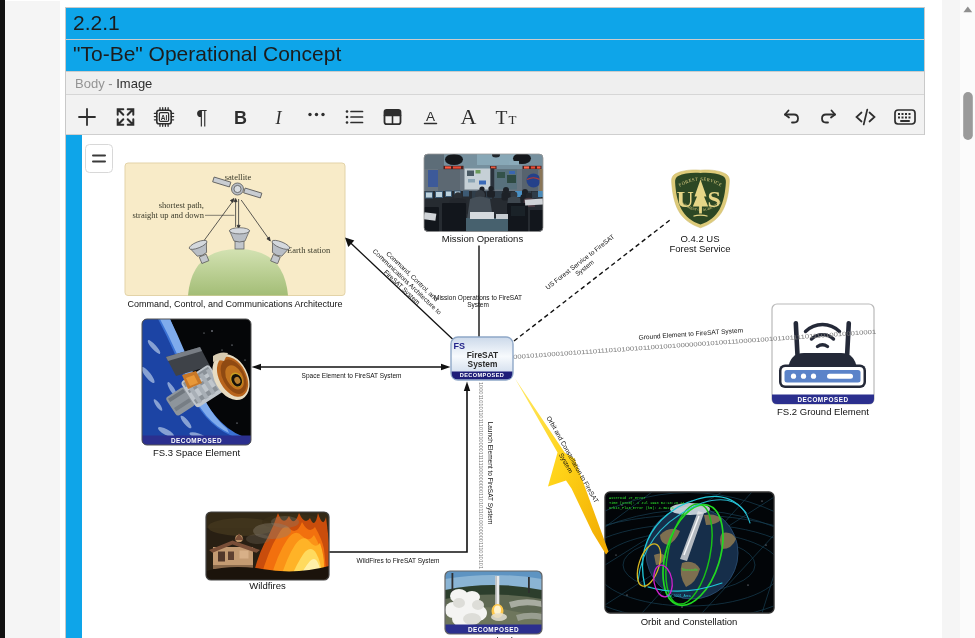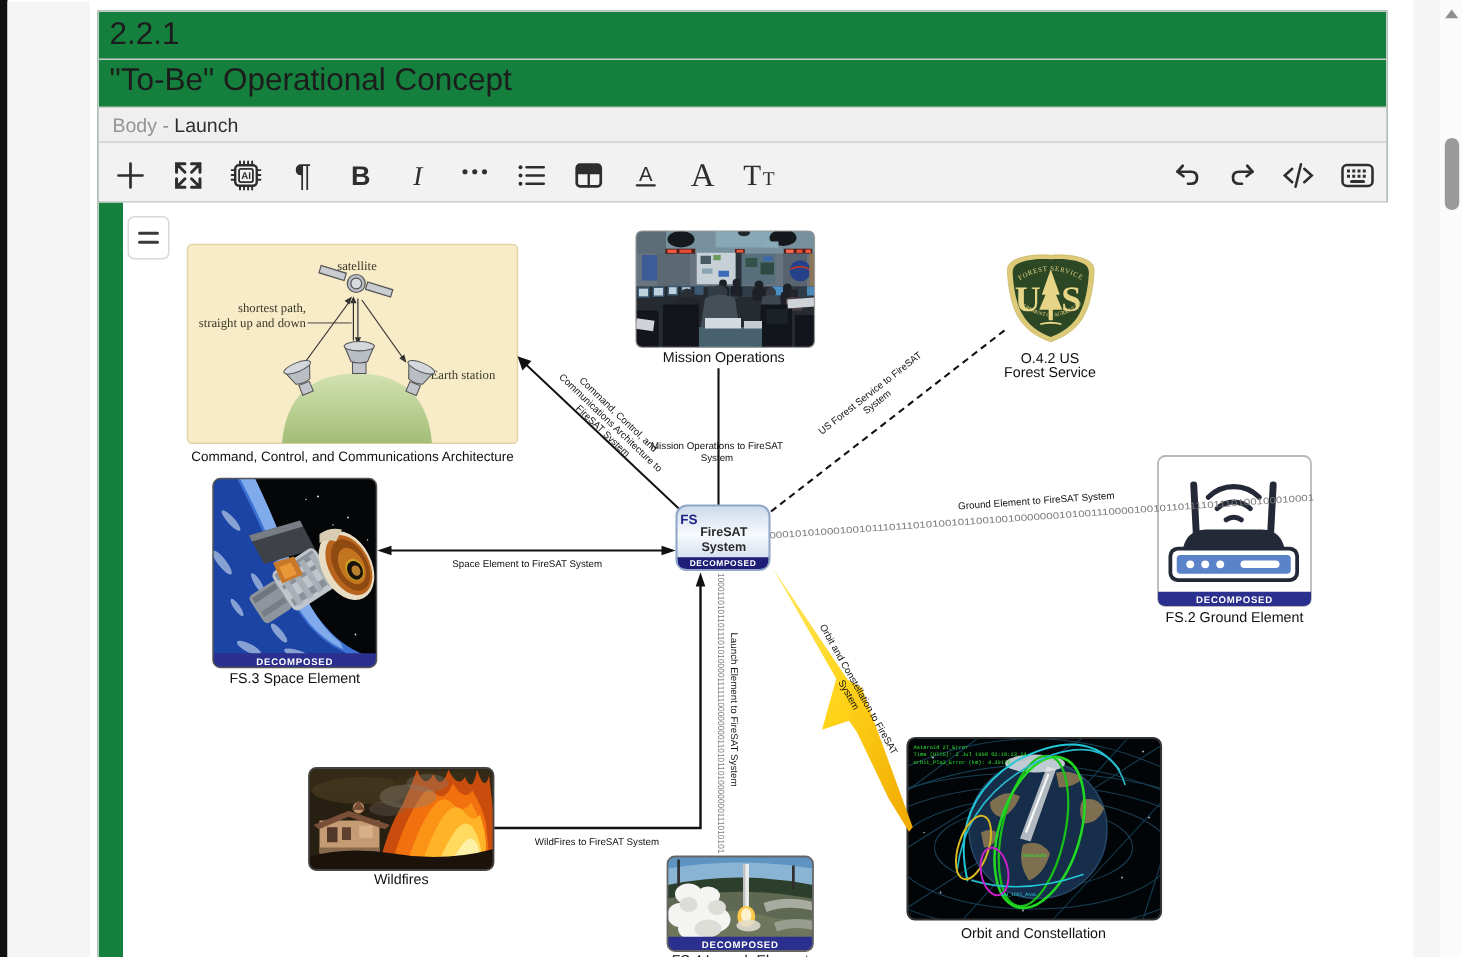--- a/index.html
+++ b/index.html
@@ -15,32 +15,32 @@
 
   <div class="abs" style="left:942px;top:0;width:18px;height:638px;background:#f5f5f5"></div>
 
   <div class="abs" style="left:960px;top:0;width:15px;height:638px;background:#fbfbfb"></div>
 
   <svg class="abs" style="left:960px;top:0" width="15px" height="160" viewBox="0 0 15 160">
     <path d="M3.4 12.2 L7.8 6.4 L12.2 12.2 Z" fill="#8f8f8f"></path>
     <rect x="3.2" y="92" width="9.6" height="48" rx="4.8" fill="#9a9a9a"></rect>
   </svg>
 
-  <div class="abs" style="left:65px;top:7px;width:860px;height:631px;border:1px solid #c9c9c9;border-bottom:none;box-sizing:border-box;background:#15803d">
+  <div class="abs" style="left:65px;top:7px;width:860px;height:631px;border:1px solid #c9c9c9;border-bottom:none;box-sizing:border-box;background:#0ea5e9">
 
     <div class="abs" style="left:0;top:0;width:100%;height:32px;border-bottom:1px solid #ccc;box-sizing:border-box;">
       <div class="abs" style="left:7px;top:3px;font-size:21px;color:#1c1c1c;">2.2.1</div>
     </div>
 
     <div class="abs" style="left:0;top:32px;width:100%;height:32px;border-bottom:1px solid #ccc;box-sizing:border-box;">
       <div class="abs" style="left:7px;top:1.5px;font-size:21px;color:#1c1c1c;">"To-Be" Operational Concept</div>
     </div>
 
     <div class="abs" style="left:0;top:64px;width:100%;height:23px;background:#efefef;border-bottom:1px solid #d6d6d6;box-sizing:border-box;">
-      <div class="abs" style="left:9px;top:3.5px;font-size:13px;color:#949494;">Body <span style="color:#8a8a8a">-</span> <span style="color:#2f2f2f">Launch</span></div>
+      <div class="abs" style="left:9px;top:3.5px;font-size:13px;color:#949494;">Body <span style="color:#8a8a8a">-</span> <span style="color:#2f2f2f">Image</span></div>
     </div>
 
     <div class="abs" style="left:0;top:87px;width:100%;height:40px;background:#f2f2f2;border-bottom:1px solid #cfcfcf;box-sizing:border-box;">
       <svg class="abs" style="left:0;top:0" width="858" height="39" viewBox="0 0 858 39">
         <g id="toolbar-icons" stroke="#2e2e2e" fill="none" stroke-width="1.8" stroke-linecap="round" transform="translate(0,0)">
 
           <path d="M13 22 H29 M21 14 V30"></path>
 
           <g transform="translate(59.5,22)">
             <path d="M-7.8 -2.2 L-7.8 -7.8 L-2.2 -7.8 M-7.2 -7.2 L-2.2 -2.2 M7.8 -2.2 L7.8 -7.8 L2.2 -7.8 M7.2 -7.2 L2.2 -2.2 M-7.8 2.2 L-7.8 7.8 L-2.2 7.8 M-7.2 7.2 L-2.2 2.2 M7.8 2.2 L7.8 7.8 L2.2 7.8 M7.2 7.2 L2.2 2.2" stroke-width="2"></path>

